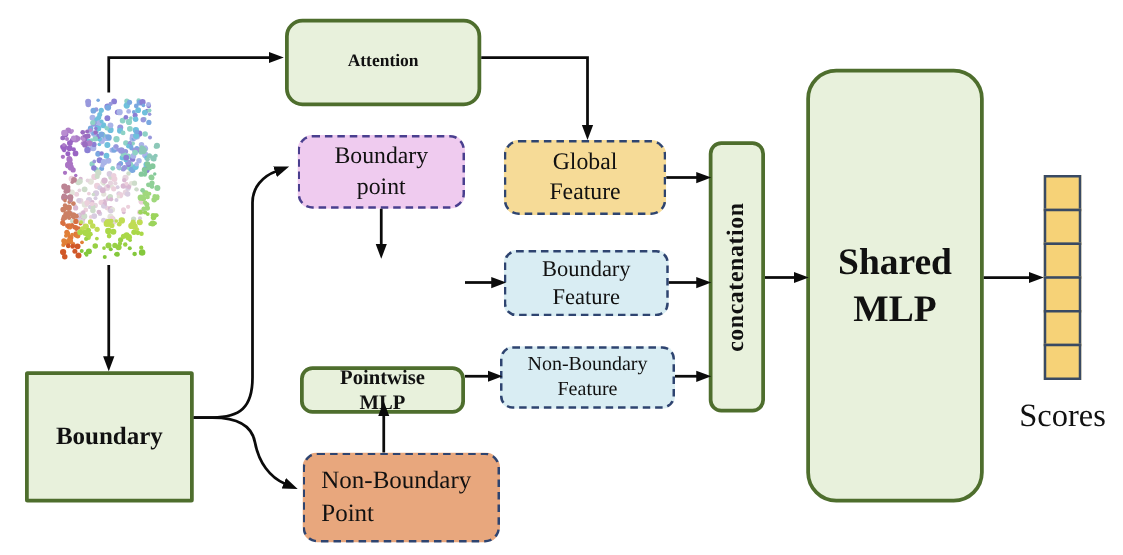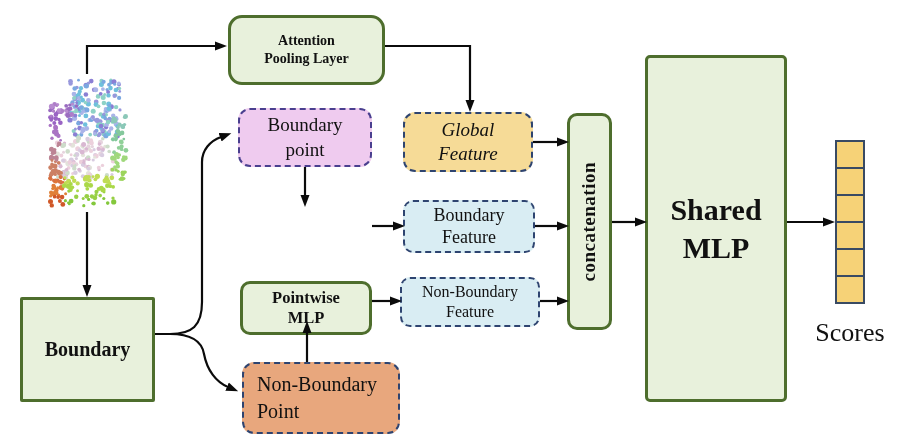--- a/index.html
+++ b/index.html
@@ -9,36 +9,36 @@
     overflow:hidden;
   }
   .box {
     position:absolute; box-sizing:border-box;
     display:flex; flex-direction:column; align-items:center; justify-content:center;
     text-align:center; line-height:1.28; z-index:2;
   }
   .solid { background:#e8f1dc; border:3px solid #4e6e2d; }
   .dashed { border-style:dashed; border-width:2.5px; border-color:#2e4470; }
   .pink   { background:#efcbef; border-color:#4a3f8f; }
-  .yellow { background:#f6db97;font-style:italic; }
+  .yellow { background:#f6db97; }
   .blue   { background:#d9edf3; }
   .orange { background:#e8a77d; }
 
   #attention   { left:228px; top:15px;  width:157px; height:70px; border-radius:14px; font-weight:bold; font-size:14px; }
   #bpoint      { left:238px; top:108px; width:134px; height:59px; border-radius:12px; font-size:19px; }
   #gfeature    { left:403px; top:112px; width:130px; height:60px; border-radius:12px; font-size:19px; }
   #bag         { left:240px; top:205px; width:132px; height:43px; border-radius:10px; font-weight:bold; font-size:19px; }
   #bfeature    { left:403px; top:200px; width:132px; height:53px; border-radius:10px; font-size:18px; line-height:1.2; }
-  #pointwise   { left:240px; top:281px; width:132px; height:54px; border-radius:10px; font-weight:bold; font-size:16.5px; line-height:1.2;align-items:center; }
+  #pointwise   { left:240px; top:293px; width:132px; height:38px; border-radius:10px; font-weight:bold; font-size:16.5px; line-height:1.2;align-items:center; }
   #nbfeature   { left:400px; top:277px; width:140px; height:50px; border-radius:10px; font-size:16px; line-height:1.25; }
   #nbpoint     { left:242px; top:362px; width:158px; height:72px; border-radius:12px; font-size:20px; line-height:1.35;
                  align-items:flex-start; text-align:left; padding-left:13px; }
   #bestim      { left:20px;  top:297px; width:135px; height:105px; border-radius:2px; font-weight:bold; font-size:20px; }
   #concat      { left:567px; top:113px; width:45px;  height:217px; border-radius:10px; font-weight:bold; font-size:19px; }
-  #sharedmlp   { left:645px; top:55px;  width:142px; height:347px; border-radius:5px; font-weight:bold; font-size:30px; line-height:1.25; }
+  #sharedmlp   { left:645px; top:55px;  width:142px; height:347px; border-radius:24px; font-weight:bold; font-size:30px; line-height:1.25; }
 
   .vert { writing-mode:vertical-rl; transform:rotate(180deg); letter-spacing:0.5px; }
 
   #scorestack { position:absolute; left:835px; top:140px; width:30px; z-index:2; }
   .score-cell {
     box-sizing:border-box; width:30px; height:29px; margin-bottom:-2px;
     background:#f6d277; border:2px solid #394a63;
   }
   #scoreslabel {
     position:absolute; left:800px; top:318px; width:100px; text-align:center;
@@ -592,21 +592,20 @@
       <circle cx="43.5" cy="105.9" r="1.5" fill="#c0dc54"></circle>
       <circle cx="28.4" cy="103.5" r="2.1" fill="#c0dc54"></circle>
       <circle cx="62.5" cy="103.5" r="2.0" fill="#c0dc54"></circle>
       <circle cx="26.4" cy="127.0" r="1.7" fill="#84c83c"></circle>
       <circle cx="20.1" cy="111.8" r="2.3" fill="#aad848"></circle>
       <circle cx="48.4" cy="122.9" r="1.7" fill="#98d044"></circle>
     </svg>
 
   <div id="attention" class="box solid">
     <div>Attention</div>
-    <div>Pooling Layer</div>
   </div>
 
   <div id="bpoint" class="box dashed pink">
     <div>Boundary</div>
     <div>point</div>
   </div>
 
   <div id="gfeature" class="box dashed yellow">
     <div>Global</div>
     <div>Feature</div>

